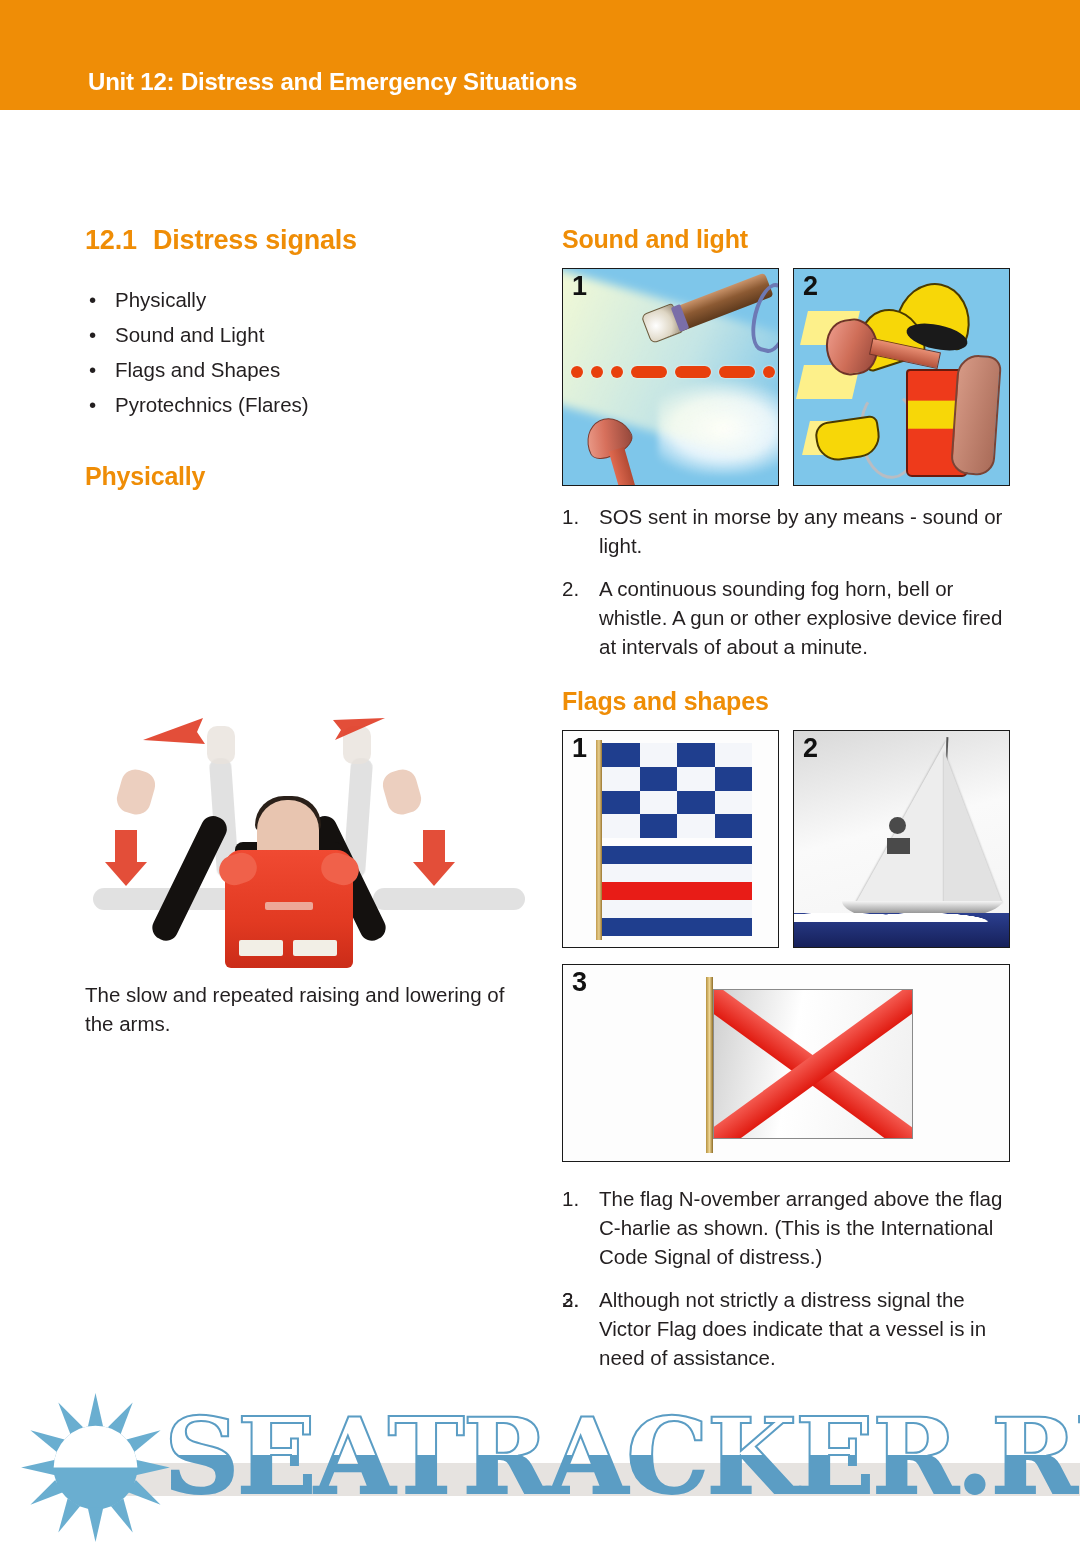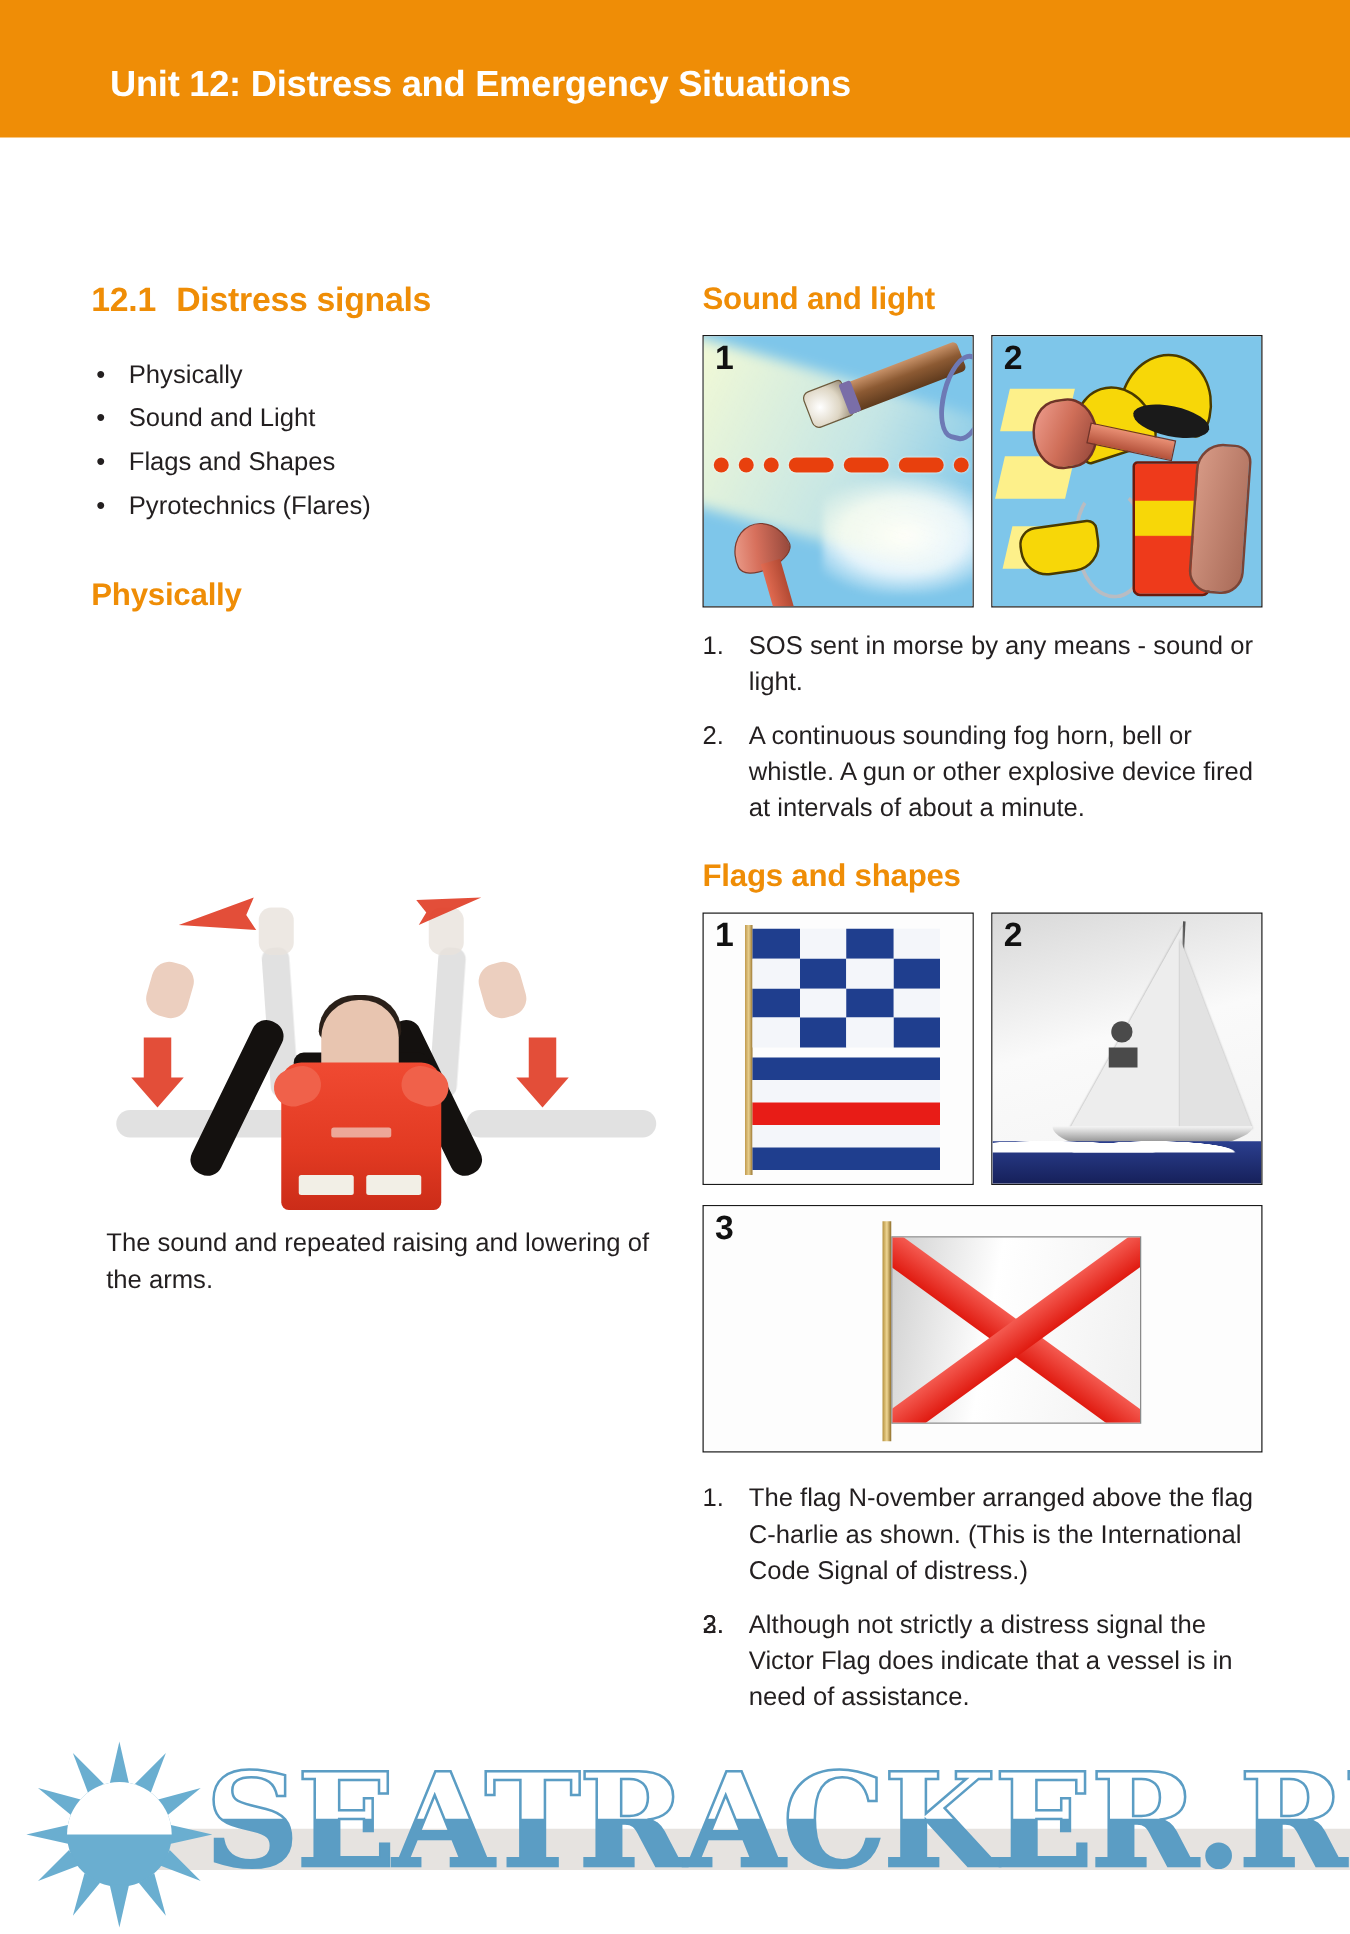--- a/index.html
+++ b/index.html
@@ -12,27 +12,27 @@
     position:relative;
     overflow:hidden;
   }
 
   
   .header-bar{
     position:absolute; left:0; top:0; width:1080px; height:110px;
     background:#ef8d06;
   }
   .header-title{
-    position:absolute; left:88px; top:52px;
-    font-size:29px; font-weight:bold; color:#ffffff;
+    position:absolute; left:88px; top:68px;
+    font-size:24px; font-weight:bold; color:#ffffff;
     letter-spacing:-0.2px; white-space:nowrap;
   }
 
   
-  .col-left{ position:absolute; left:73px; top:225px; width:452px; }
+  .col-left{ position:absolute; left:85px; top:225px; width:452px; }
   .col-right{ position:absolute; left:562px; top:225px; width:452px; }
 
   h2.sect{
     font-size:27px; font-weight:bold; color:#ef8d06;
     margin:0 0 26px 0; letter-spacing:-0.2px;
   }
   h2.sect .num{ display:inline-block; min-width:68px; }
   h2.sub{
     font-size:25px; font-weight:bold; color:#ef8d06;
     margin:0 0 14px 0; letter-spacing:-0.2px;
@@ -318,21 +318,21 @@
   <div class="head-p"></div>
   <div class="vest">
     <div class="collarL"></div>
     <div class="collarR"></div>
     <div class="reflect r3"></div>
     <div class="reflect r1"></div>
     <div class="reflect r2"></div>
   </div>
 </div>
 
-<div class="caption">The sound and repeated raising and lowering of the arms.</div>
+<div class="caption">The slow and repeated raising and lowering of the arms.</div>
 
 <div class="col-right">
 
   <h2 class="sub">Sound and light</h2>
 
   <div class="panel-row">
 
     <div class="panel p-sq">
       <div class="sky"></div>
       <div class="cloudglow"></div>

